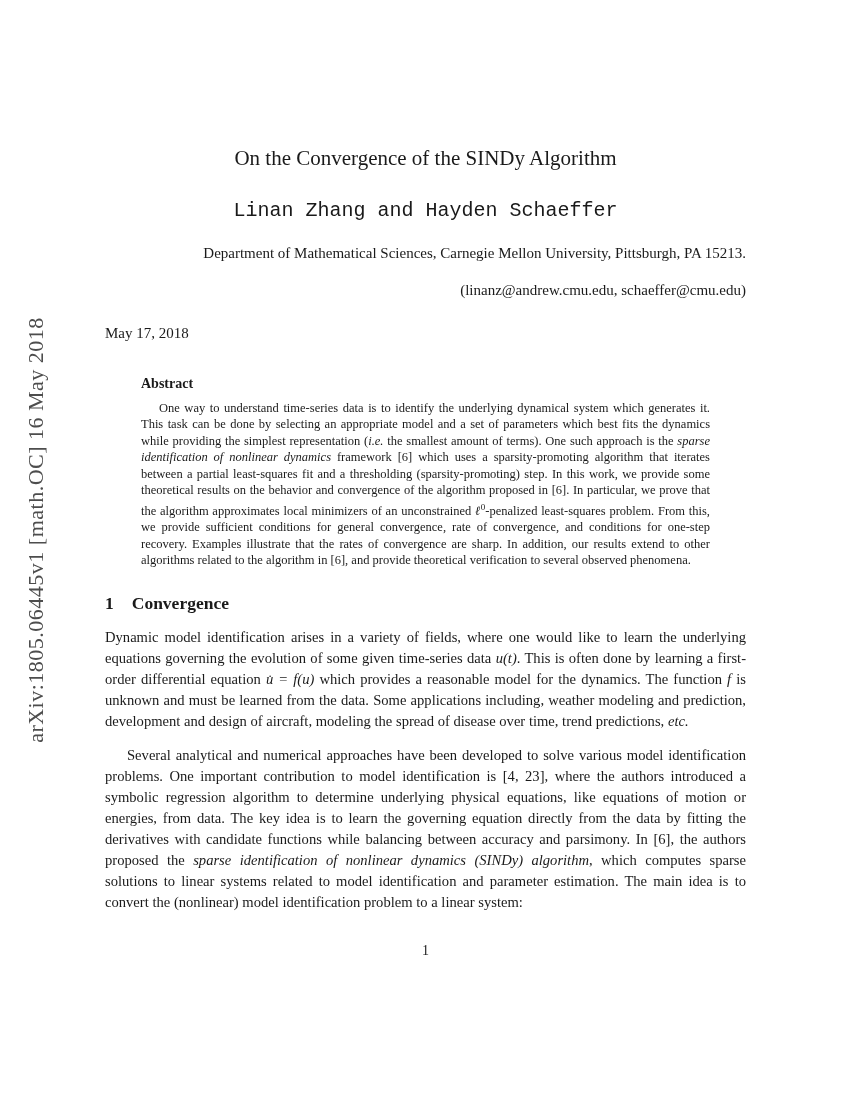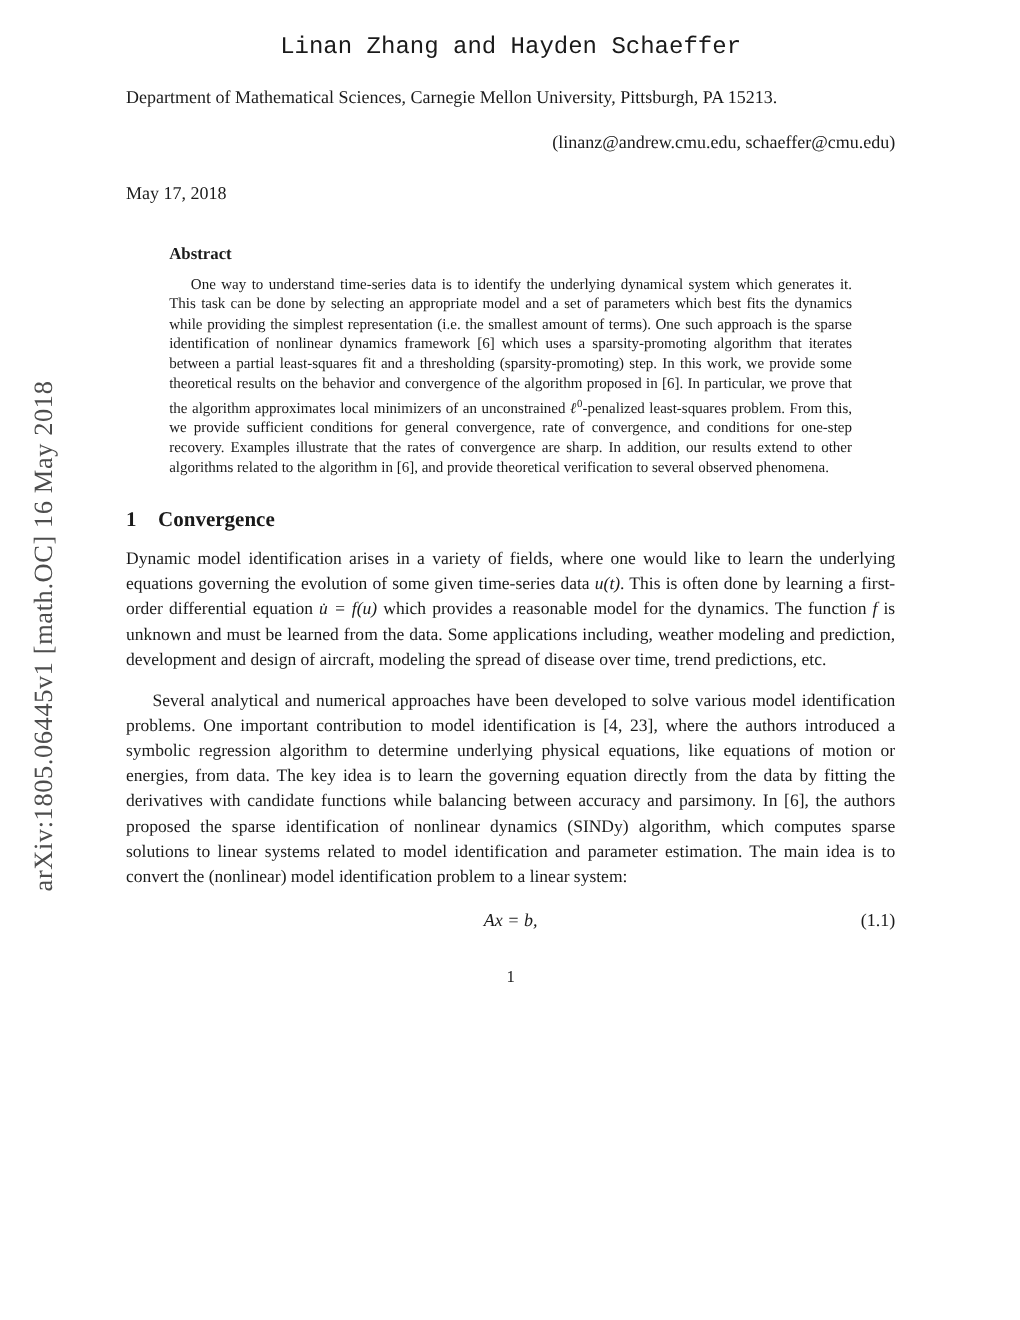--- a/index.html
+++ b/index.html
@@ -40,21 +40,21 @@
     line-height: 1.2;
   }
   .authors {
     margin-top: 28px;
     text-align: center;
     font-size: 20px;
     font-family: Liberation Mono, monospace;
   }
   .affiliation {
     margin-top: 22px;
-    text-align: left;
+    text-align: right;
     font-size: 15px;
     line-height: 1.3;
   }
   .emails {
     margin-top: 18px;
     text-align: right;
     font-size: 15px;
   }
   .date {
     margin-top: 26px;
@@ -85,21 +85,21 @@
     margin-right: 18px;
   }
   .body-para {
     margin: 13px 0 0 0;
     font-size: 14.6px;
     line-height: 21px;
     text-align: justify;
   }
   .body-para.no-indent { text-indent: 0; }
   .body-para.indent { text-indent: 22px; }
-  .seg-italic { }
+  .seg-italic { font-style: italic; }
   .seg-math { font-style: italic; }
   sup { font-size: 0.72em; }
   .equation-row {
     position: relative;
     margin-top: 18px;
     text-align: center;
     font-size: 15px;
   }
   .equation {
     font-style: italic;
@@ -118,20 +118,21 @@
 </style>
 </head>
 <body>
 
 <div class="page">
 
   <div class="arxiv-side">arXiv:1805.06445v1  [math.OC]  16 May 2018</div>
 
   <main class="content">
 
+    <h1 class="title">On the Convergence of the SINDy Algorithm</h1>
 
     <div class="authors">Linan Zhang and Hayden Schaeffer</div>
 
     <div class="affiliation">Department of Mathematical Sciences, Carnegie Mellon University, Pittsburgh, PA 15213.</div>
 
     <div class="emails">(linanz@andrew.cmu.edu,  schaeffer@cmu.edu)</div>
 
     <div class="date">May 17, 2018</div>
 
     <section class="abstract">
@@ -140,21 +141,17 @@
     </section>
 
     <h2 class="section-heading">
       <span class="section-number">1</span><span class="section-title">Convergence</span>
     </h2>
 
     <p class="body-para no-indent"><span>Dynamic model identification arises in a variety of fields, where one would like to learn the underlying equations governing the evolution of some given time-series data </span><span class="seg-math">u(t)</span><span>. This is often done by learning a first-order differential equation </span><span class="seg-math">u̇ = f(u)</span><span> which provides a reasonable model for the dynamics. The function </span><span class="seg-math">f</span><span> is unknown and must be learned from the data. Some applications including, weather modeling and prediction, development and design of aircraft, modeling the spread of disease over time, trend predictions, </span><span class="seg-italic">etc.</span></p>
 
     <p class="body-para indent"><span>Several analytical and numerical approaches have been developed to solve various model identification problems. One important contribution to model identification is [4, 23], where the authors introduced a symbolic regression algorithm to determine underlying physical equations, like equations of motion or energies, from data. The key idea is to learn the governing equation directly from the data by fitting the derivatives with candidate functions while balancing between accuracy and parsimony. In [6], the authors proposed the </span><span class="seg-italic">sparse identification of nonlinear dynamics (SINDy) algorithm</span><span>, which computes sparse solutions to linear systems related to model identification and parameter estimation. The main idea is to convert the (nonlinear) model identification problem to a linear system:</span></p>
 
-    <div class="equation-row">
-      <span class="equation">Ax = b,</span>
-      <span class="equation-number">(1.1)</span>
-    </div>
 
     <div class="page-number">1</div>
 
   </main>
 </div>
 
 </body></html>

